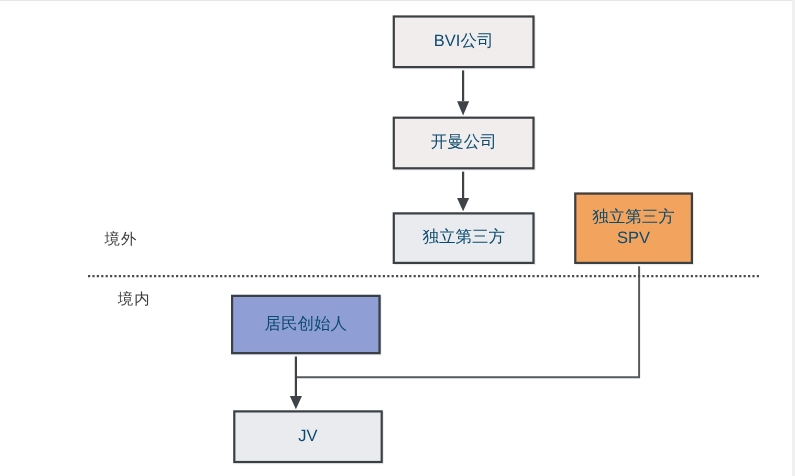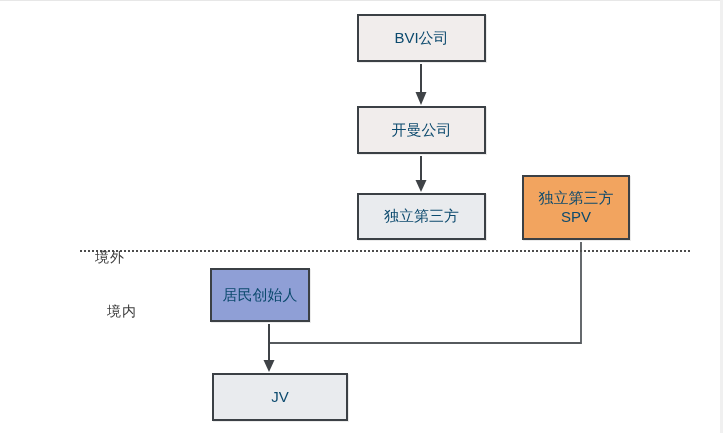--- a/index.html
+++ b/index.html
@@ -38,28 +38,27 @@
     font-size: 15px;
     color: #0c4a6e;
     line-height: 1.25;
     text-align: center;
     box-shadow: 1px 1px 0 rgba(0,0,0,0.08);
   }
   .node-bvi     { left: 357px; top: 14px;  width: 129px; height: 48px; background: #f1edec; }
   .node-cayman  { left: 357px; top: 106px; width: 129px; height: 48px; background: #f1edec; font-family: Liberation Serif, serif; }
   .node-hk      { left: 357px; top: 193px; width: 129px; height: 47px; background: #e9ebee; }
   .node-spv     { left: 522px; top: 175px; width: 108px; height: 65px; background: #f2a45f; }
-  .node-founder { left: 210px; top: 268px; width: 100px; height: 54px; background: #8f9fd6; }
+  .node-founder { left: 210px; top: 268px; width: 136px; height: 54px; background: #8f9fd6; }
   .node-jv      { left: 212px; top: 373px; width: 136px; height: 48px; background: #e9ebee; }
   .region-label {
     position: absolute;
     font-size: 14px;
     color: #3c3c3c;
     letter-spacing: 1px;
-    margin-top: 40px;
   }
   .label-offshore { left: 95px; top: 209px; }
   .label-onshore  { left: 107px; top: 263px; }
   .divider {
     position: absolute;
     left: 80px; top: 250px;
     width: 610px; height: 0;
     border-top: 2px dotted #4c4c4c;
   }
   svg.connectors {

